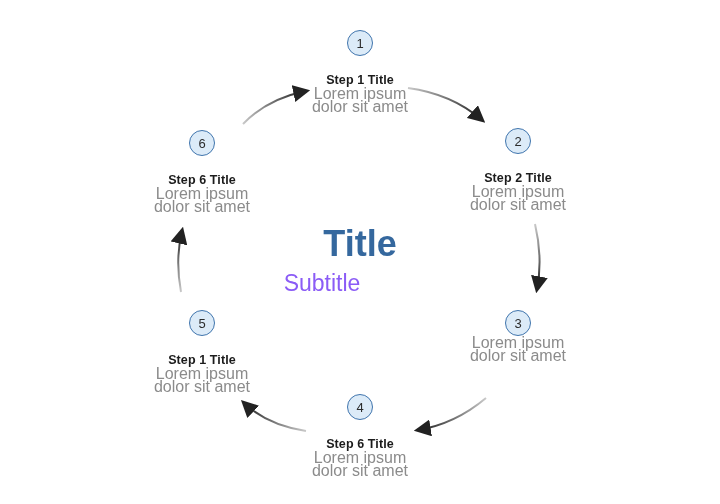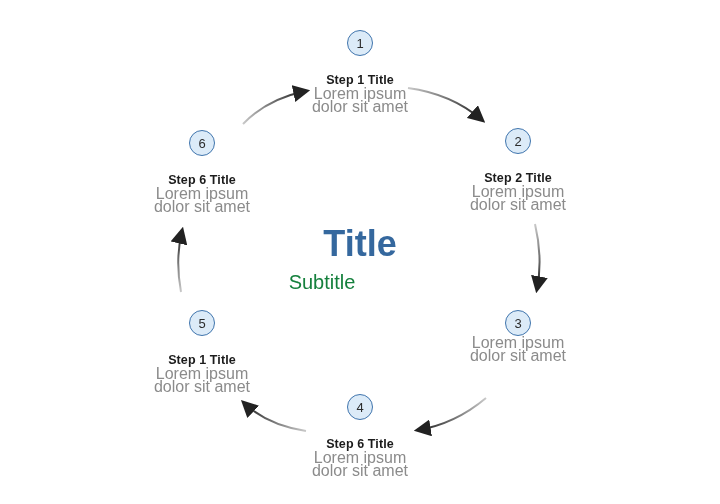--- a/index.html
+++ b/index.html
@@ -49,22 +49,22 @@
   .main-title {
     position: absolute; left: 0; top: 226px;
     width: 720px; text-align: center;
     font-size: 36px; font-weight: bold;
     color: #35689e;
     line-height: 1;
   }
   .subtitle {
     position: absolute; left: 0; top: 271px;
     width: 644px; text-align: center;
-    font-size: 20px;
-    color: #15803d;
+    font-size: 23px;
+    color: #8b5cf6;
     line-height: 1.1;
   }
   
   .pos-1 { left: 290px; top: 30px;  }
   .pos-2 { left: 448px; top: 128px; }
   .pos-3 { left: 448px; top: 310px; }
   .pos-4 { left: 290px; top: 394px; }
   .pos-5 { left: 132px; top: 310px; }
   .pos-6 { left: 132px; top: 130px; }
 </style>

